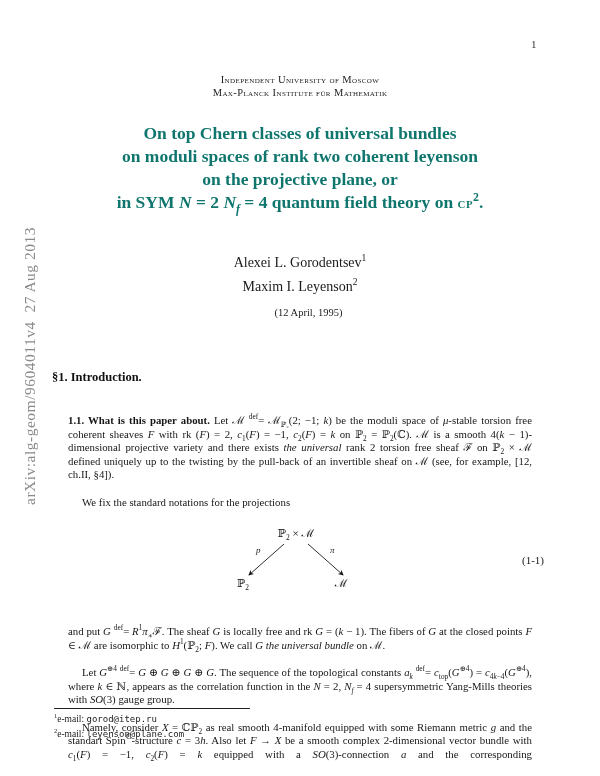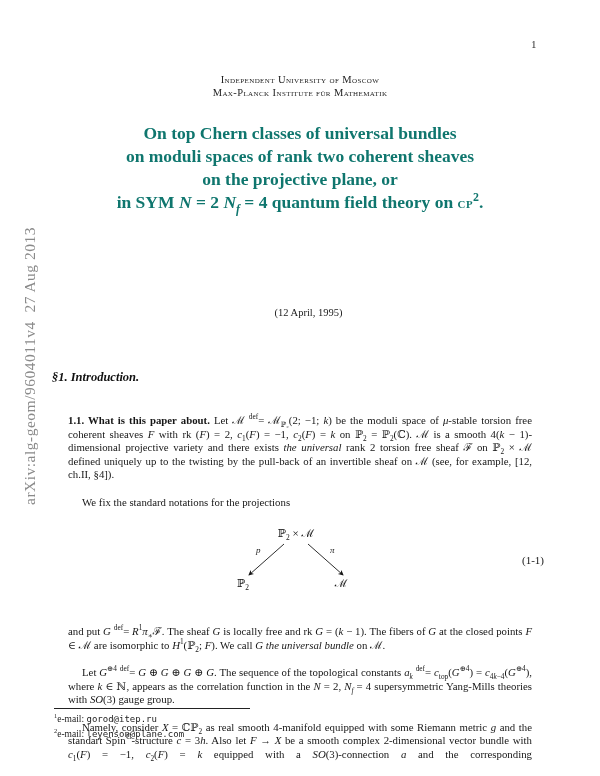--- a/index.html
+++ b/index.html
@@ -82,21 +82,20 @@
     margin-left: 17px;
   }
 
   .section-heading {
     position: absolute;
     top: 370px;
     left: 52px;
     font-weight: bold;
     font-size: 12.5px;
     color: #111;
-    font-style: italic;
   }
 
   .body-text {
     position: absolute;
     top: 400px;
     left: 54px;
     width: 492px;
     font-size: 10.8px;
     line-height: 13.5px;
     text-align: justify;
@@ -148,25 +147,29 @@
 
   <div class="page-number">1</div>
 
   <div class="institutions">
     <div>Independent University of Moscow</div>
     <div>Max-Planck Institute für Mathematik</div>
   </div>
 
   <div class="title-block">
     <div>On top Chern classes of universal bundles</div>
-    <div>on moduli spaces of rank two coherent sheaves</div>
+    <div>on moduli spaces of rank two coherent leyenson</div>
     <div>on the projective plane, or</div>
     <div>in SYM <i>N</i> = 2  <i>N<sub>f</sub></i> = 4 quantum field theory on <small>CP</small><sup>2</sup>.</div>
   </div>
 
+  <div class="authors-block">
+    <div>Alexei L. Gorodentsev<sup>1</sup></div>
+    <div>Maxim I. Leyenson<sup>2</sup></div>
+  </div>
   <div class="date-line">(12 April, 1995)</div>
 
   <div class="section-heading">§1. Introduction.</div>
 
   <div class="body-text">
     <p class="para-cont"><b>1.1. What is this paper about.</b> Let ℳ <sup>def</sup>= ℳ<sub>ℙ₂</sub>(2; −1; <i>k</i>) be the moduli space of <i>μ</i>-stable torsion free coherent sheaves <i>F</i> with rk (<i>F</i>) = 2, <i>c</i><sub>1</sub>(<i>F</i>) = −1, <i>c</i><sub>2</sub>(<i>F</i>) = <i>k</i> on ℙ<sub>2</sub> = ℙ<sub>2</sub>(ℂ). ℳ is a smooth 4(<i>k</i> − 1)-dimensional projective variety and there exists <i>the universal</i> rank 2 torsion free sheaf ℱ on ℙ<sub>2</sub> × ℳ defined uniquely up to the twisting by the pull-back of an invertible sheaf on ℳ (see, for example, [12, ch.II, §4]).</p>
     <p class="para-indent p2-line">We fix the standard notations for the projections</p>
 
     <div class="diagram">
       <svg class="dg-svg" width="492" height="88" viewBox="0 0 492 88">

